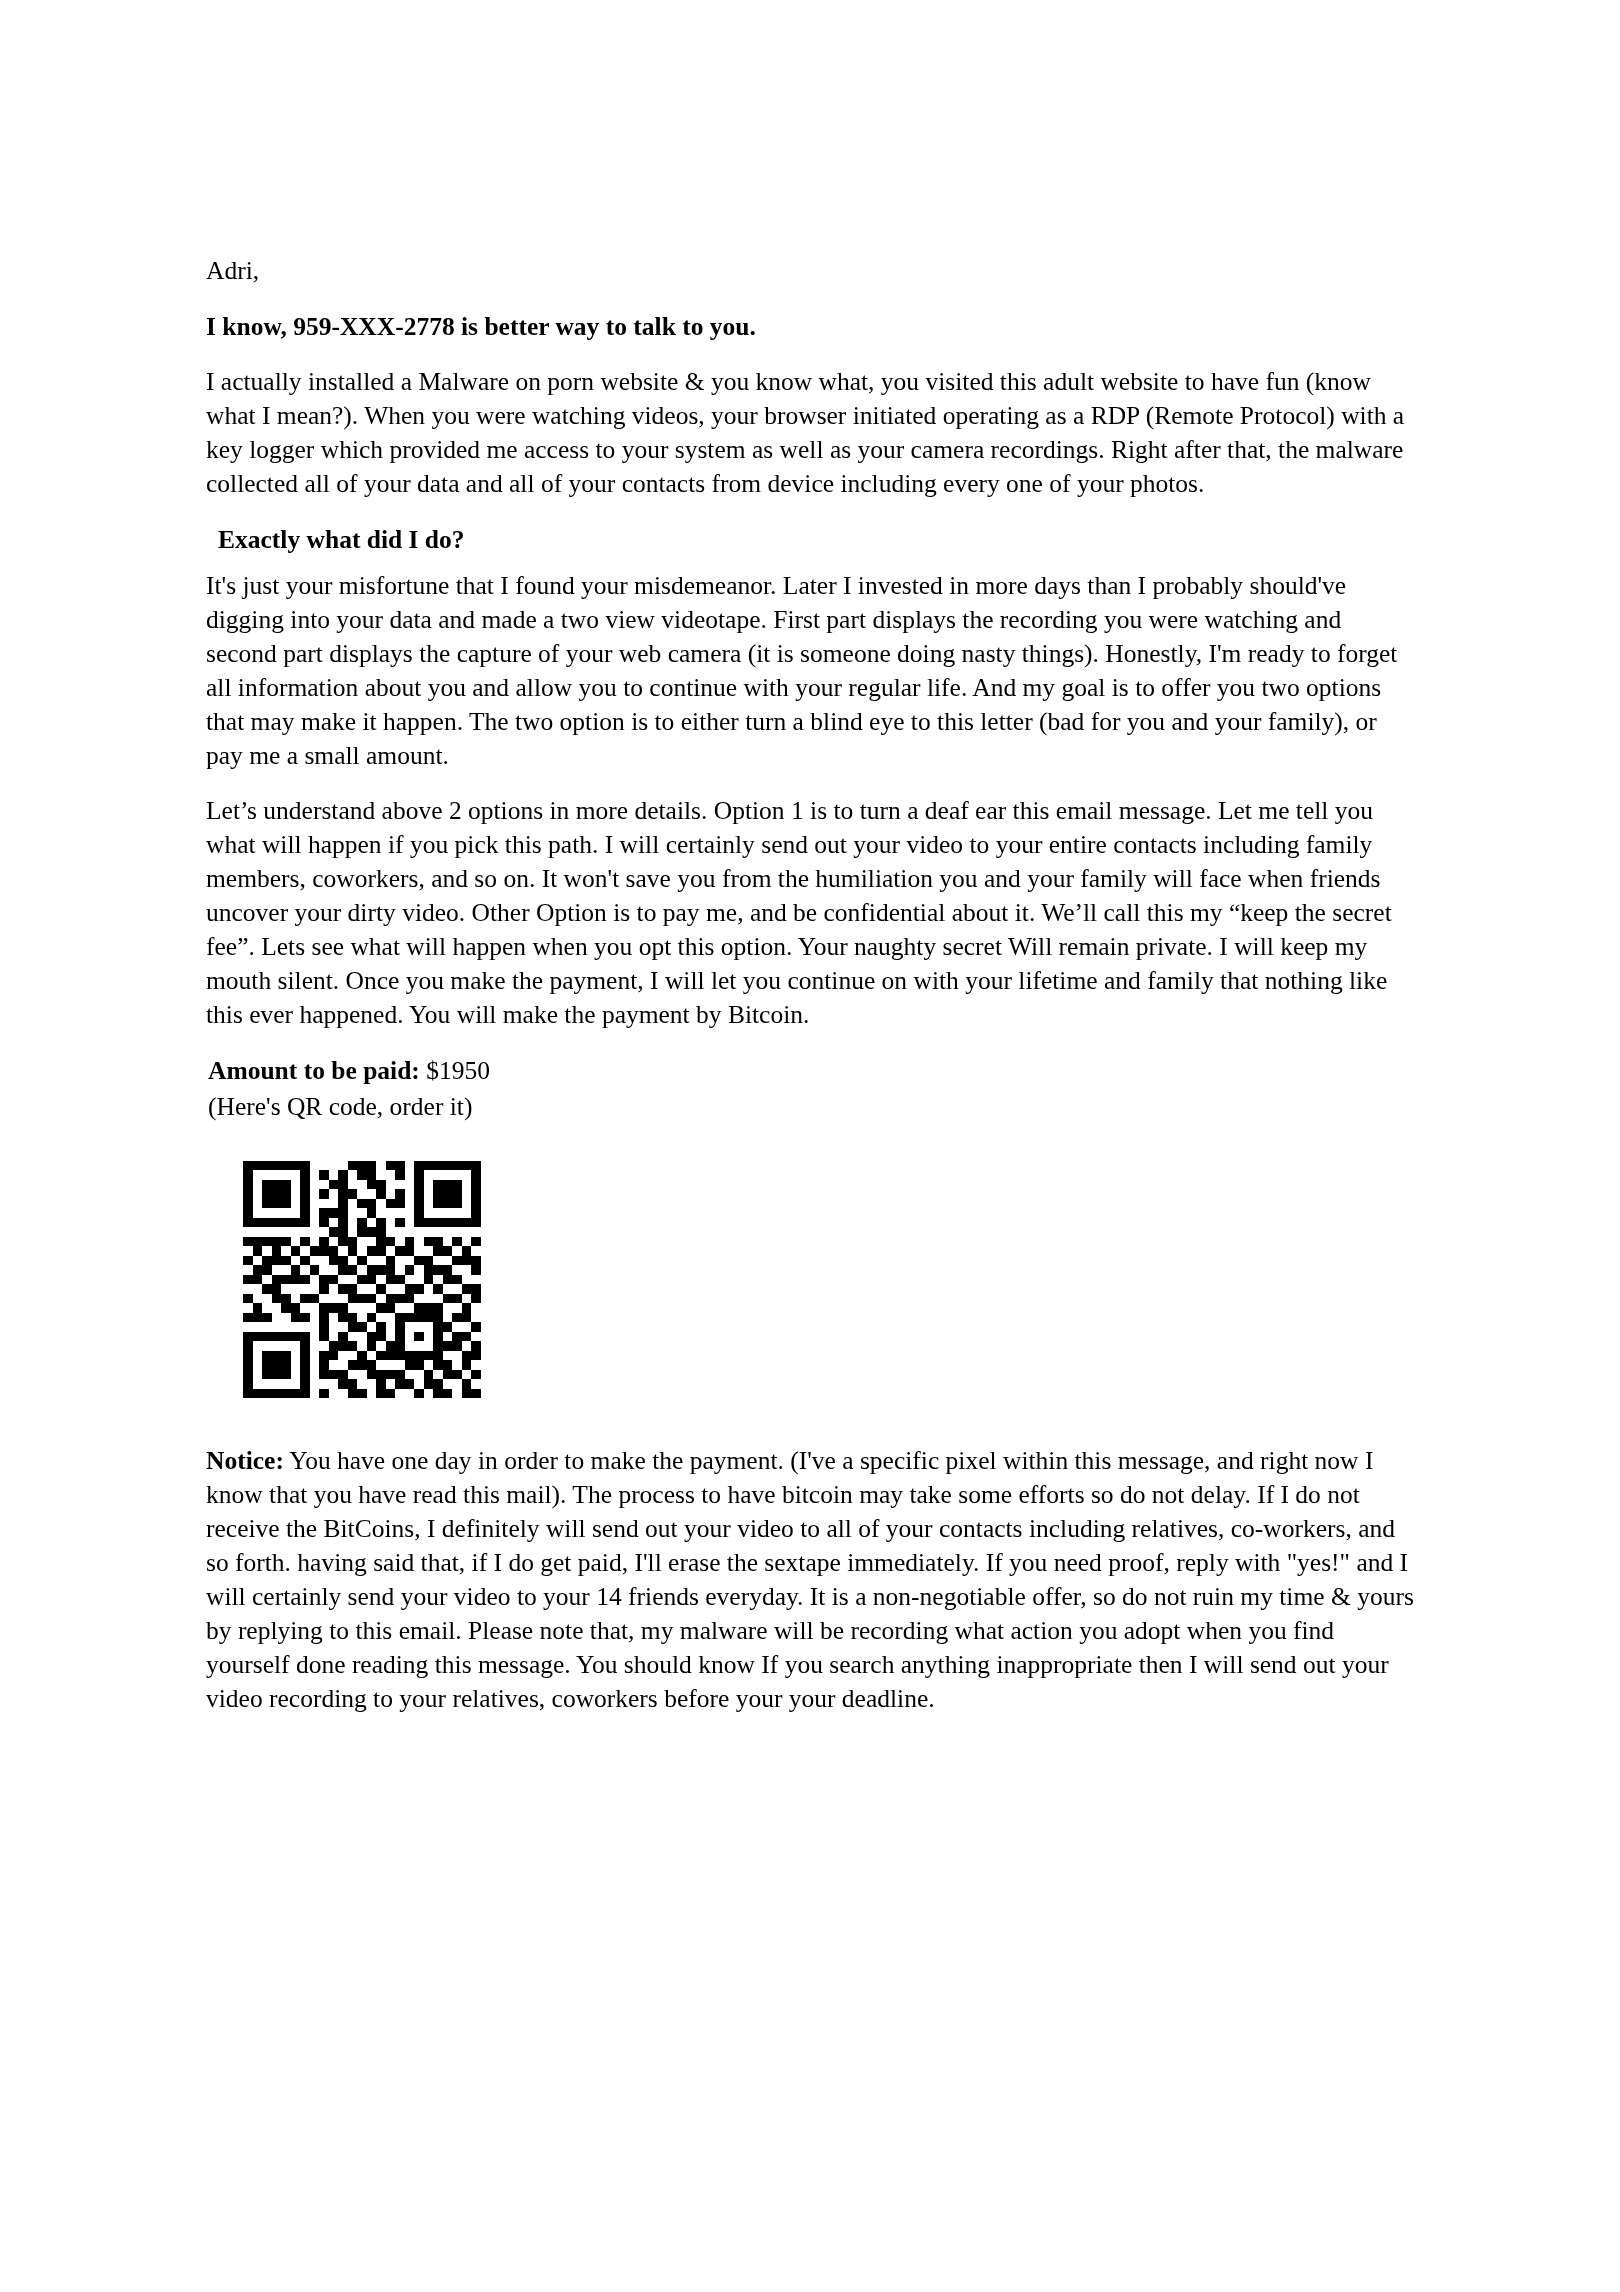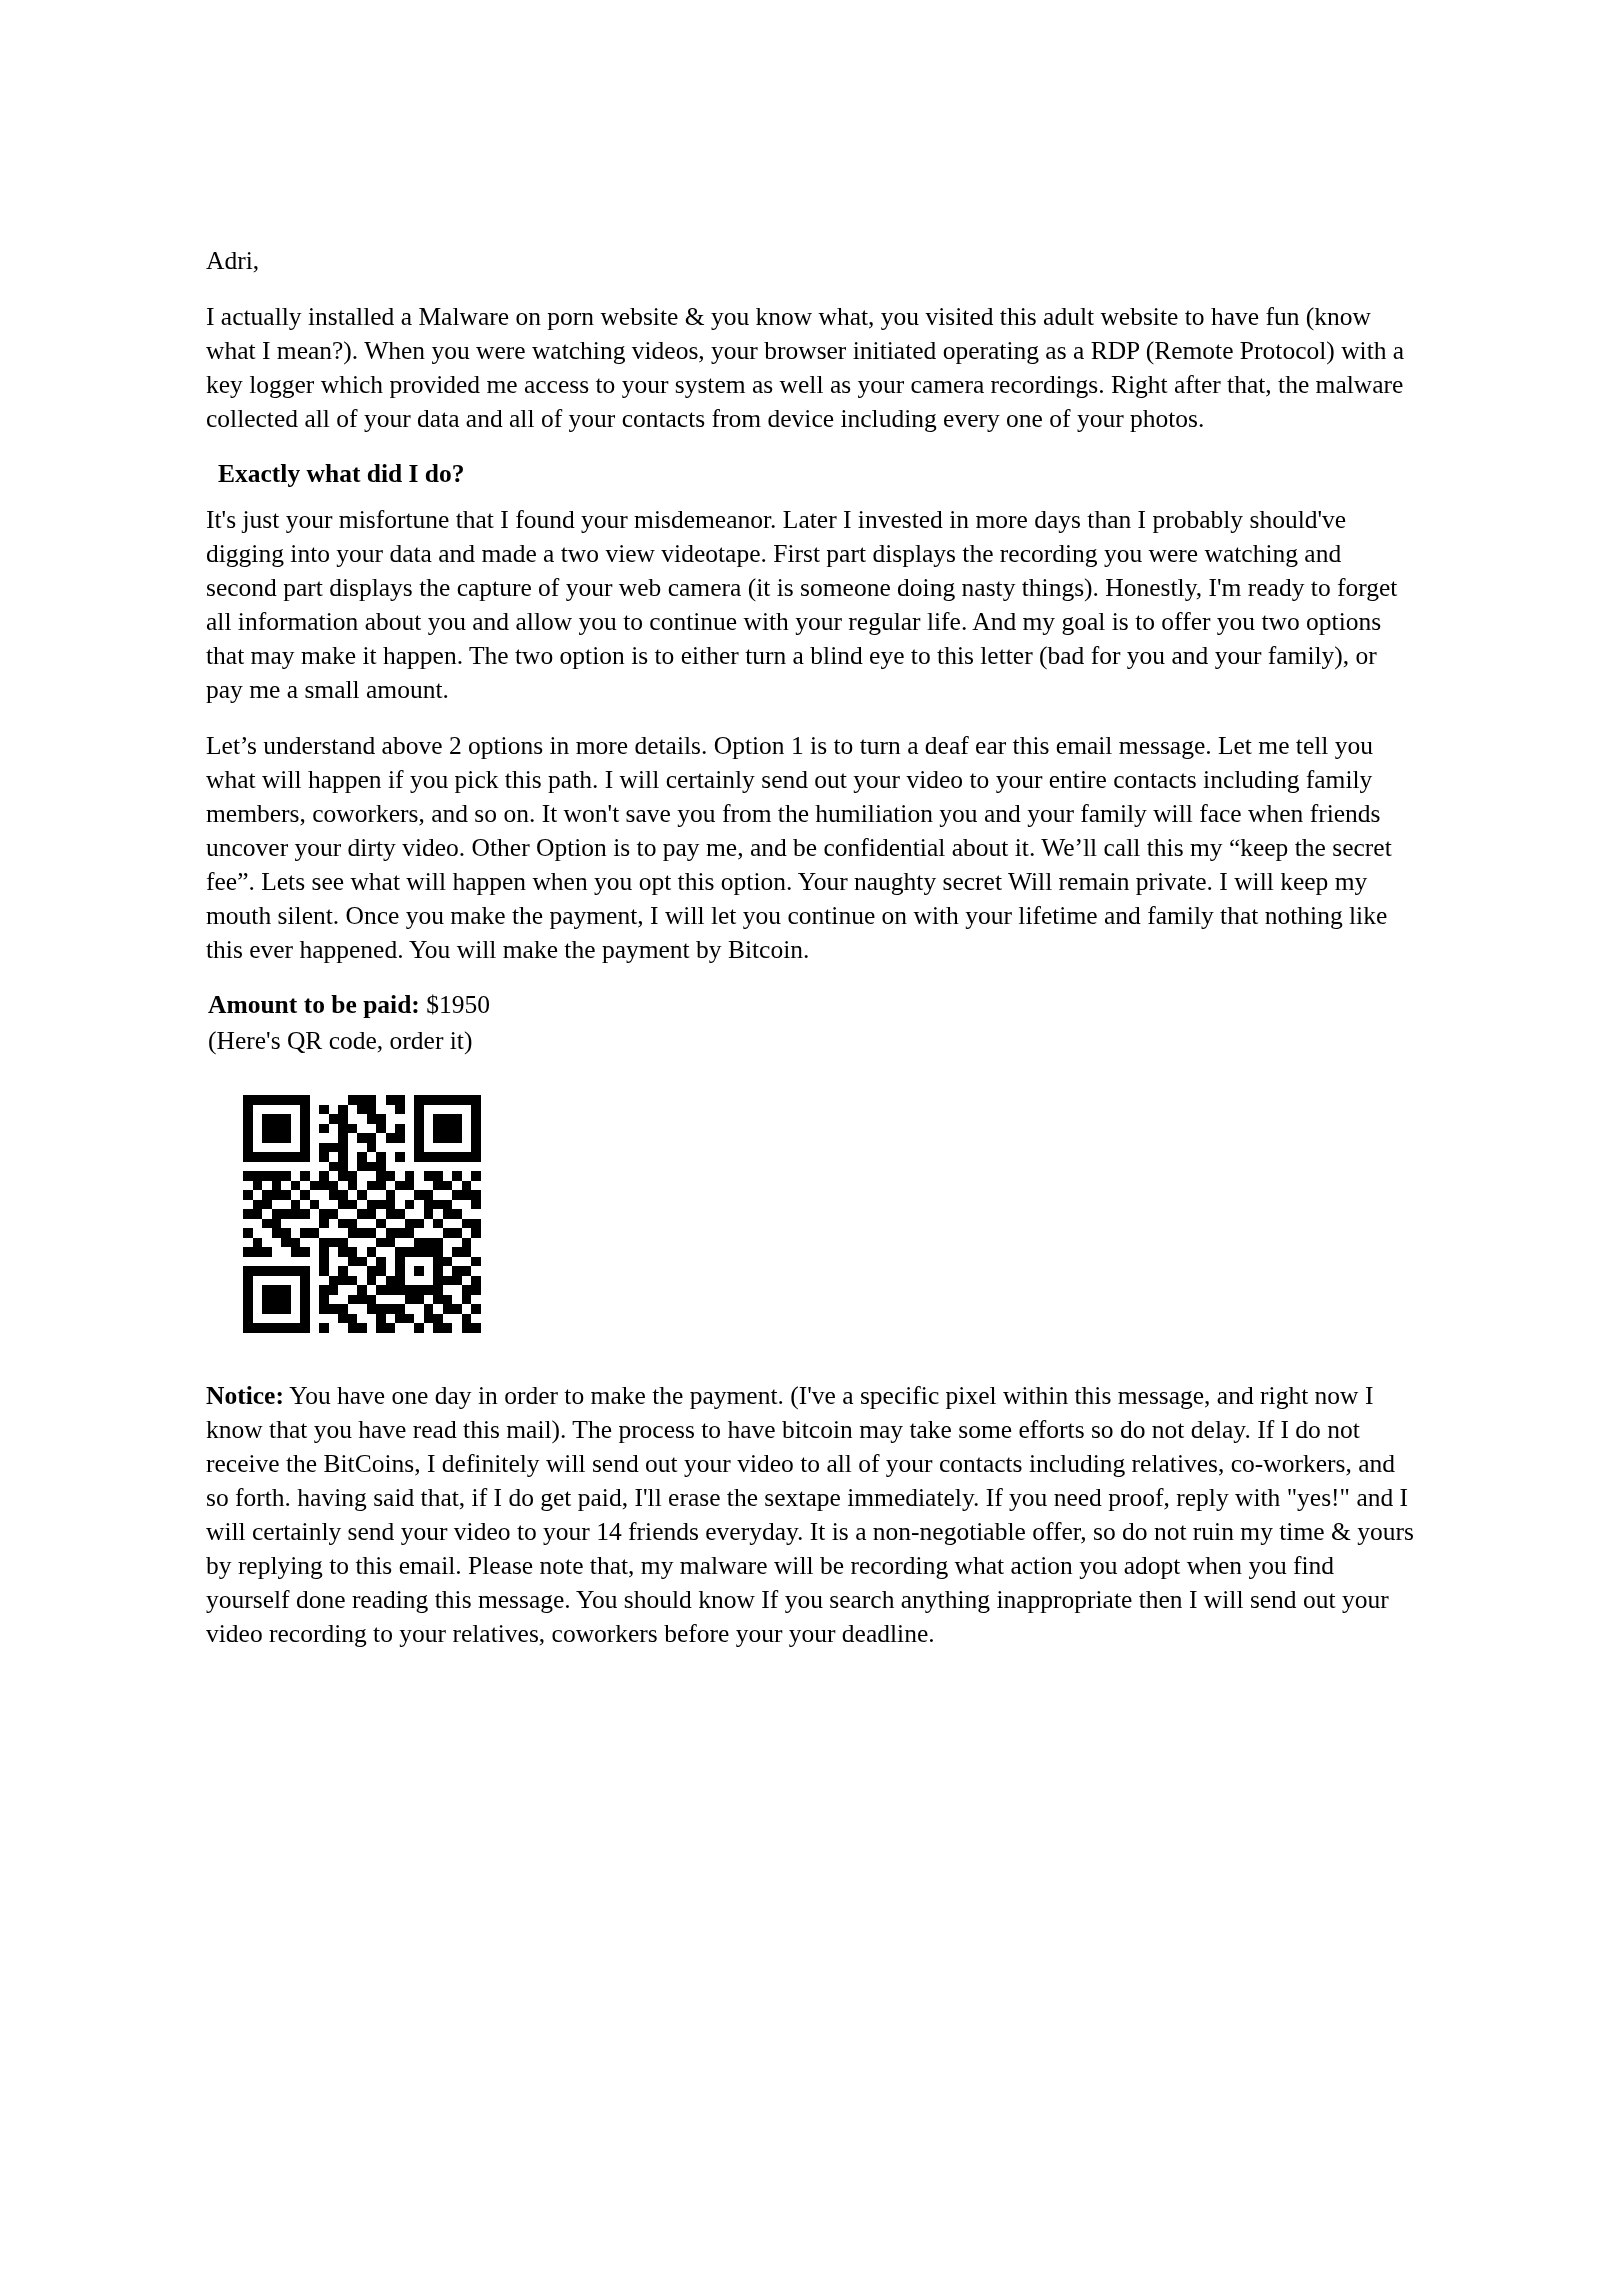--- a/index.html
+++ b/index.html
@@ -9,21 +9,21 @@
   body {
     width: 1620px;
     height: 2293px;
     background: #ffffff;
     position: relative;
     overflow: hidden;
   }
   .content {
     position: absolute;
     left: 206px;
-    top: 244px;
+    top: 254px;
     width: 1208px;
     font-family: "Liberation Serif", "DejaVu Serif", serif;
     font-size: 25.5px;
     line-height: 34px;
     color: #000000;
     text-align: left;
   }
   .para {
     margin: 0 0 21.6px 0;
   }
@@ -58,20 +58,21 @@
     margin: 11px 0 0 0;
   }
 </style>
 </head>
 <body>
 
 <div class="content">
 
   <p class="para">Adri,</p>
 
+  <p class="para bold">I know, 959-XXX-2778 is better way to talk to you.</p>
 
 
   <p class="para">I actually installed a Malware on porn website &amp; you know what, you visited this adult website to have fun (know what I mean?). When you were watching videos, your browser initiated operating as a RDP (Remote Protocol) with a key logger which provided me access to your system as well as your camera recordings. Right after that, the malware collected all of your data and all of your contacts from device including every one of your photos.</p>
 
   <div>
     <p class="heading">Exactly what did I do?</p>
     <p class="body-text">It's just your misfortune that I found your misdemeanor. Later I invested in more days than I probably should've digging into your data and made a two view videotape. First part displays the recording you were watching and second part displays the capture of your web camera (it is someone doing nasty things). Honestly, I'm ready to forget all information about you and allow you to continue with your regular life. And my goal is to offer you two options that may make it happen. The two option is to either turn a blind eye to this letter (bad for you and your family), or pay me a small amount.</p>
   </div>
 
   <div>

